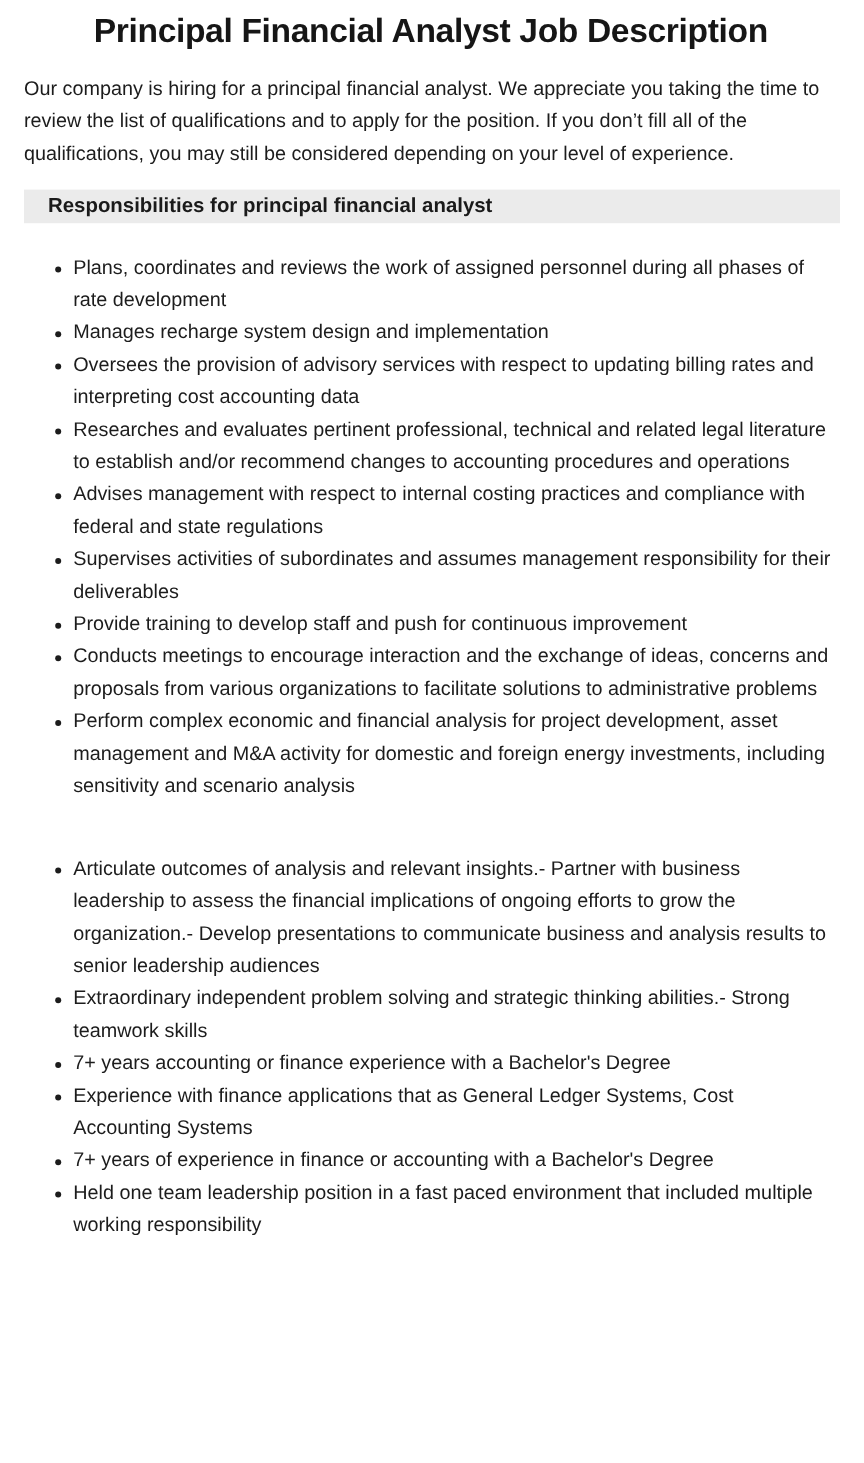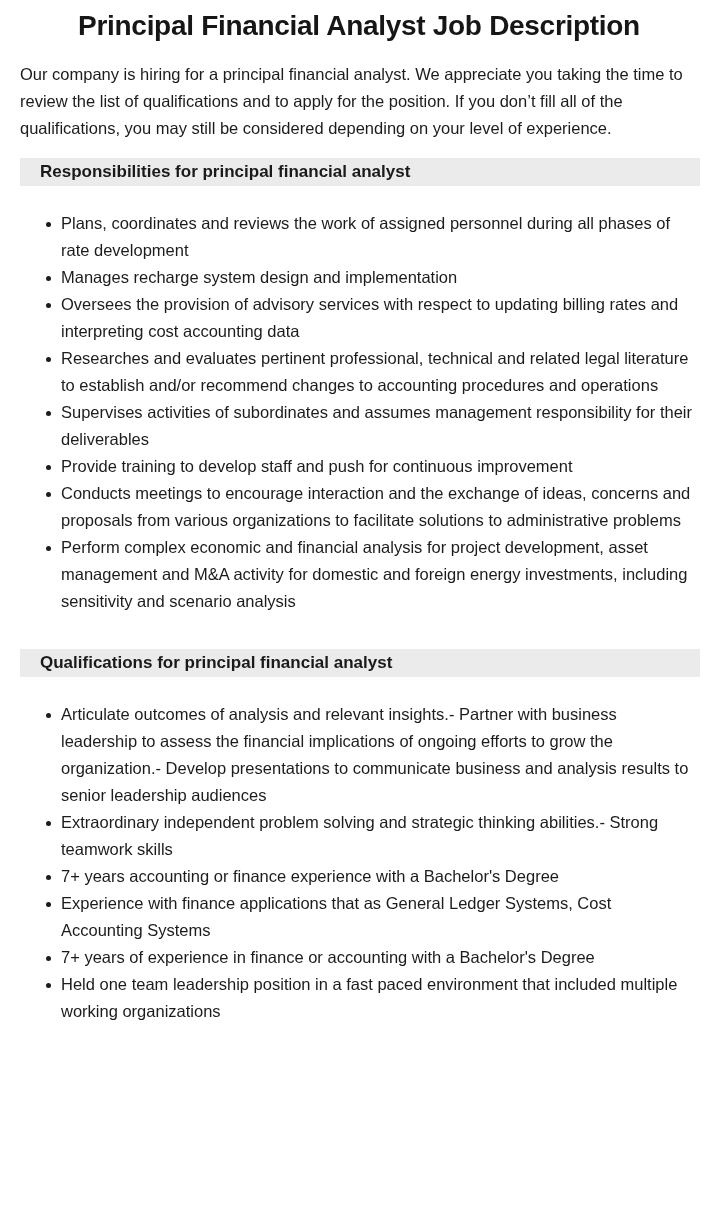--- a/index.html
+++ b/index.html
@@ -81,32 +81,32 @@
 
   <p class="intro">Our company is hiring for a principal financial analyst. We appreciate you taking the time to review the list of qualifications and to apply for the position. If you don’t fill all of the qualifications, you may still be considered depending on your level of experience.</p>
 
   <section>
     <div class="section-heading">Responsibilities for principal financial analyst</div>
     <ul class="bullets">
         <li>Plans, coordinates and reviews the work of assigned personnel during all phases of rate development</li>
         <li>Manages recharge system design and implementation</li>
         <li>Oversees the provision of advisory services with respect to updating billing rates and interpreting cost accounting data</li>
         <li>Researches and evaluates pertinent professional, technical and related legal literature to establish and/or recommend changes to accounting procedures and operations</li>
+        <li>Advises management with respect to internal costing practices and compliance with federal and state regulations</li>
         <li>Supervises activities of subordinates and assumes management responsibility for their deliverables</li>
         <li>Provide training to develop staff and push for continuous improvement</li>
         <li>Conducts meetings to encourage interaction and the exchange of ideas, concerns and proposals from various organizations to facilitate solutions to administrative problems</li>
         <li>Perform complex economic and financial analysis for project development, asset management and M&amp;A activity for domestic and foreign energy investments, including sensitivity and scenario analysis</li>
       </ul>
   </section>
 
   <section>
-    <div class="section-heading">Qualifications for principal financial analyst</div>
     <ul class="bullets">
         <li>Articulate outcomes of analysis and relevant insights.- Partner with business leadership to assess the financial implications of ongoing efforts to grow the organization.- Develop presentations to communicate business and analysis results to senior leadership audiences</li>
         <li>Extraordinary independent problem solving and strategic thinking abilities.- Strong teamwork skills</li>
         <li>7+ years accounting or finance experience with a Bachelor's Degree</li>
         <li>Experience with finance applications that as General Ledger Systems, Cost Accounting Systems</li>
         <li>7+ years of experience in finance or accounting with a Bachelor's Degree</li>
-        <li>Held one team leadership position in a fast paced environment that included multiple working organizations</li>
+        <li>Held one team leadership position in a fast paced environment that included multiple working responsibility</li>
       </ul>
   </section>
 
 </main>
 
 </body></html>

